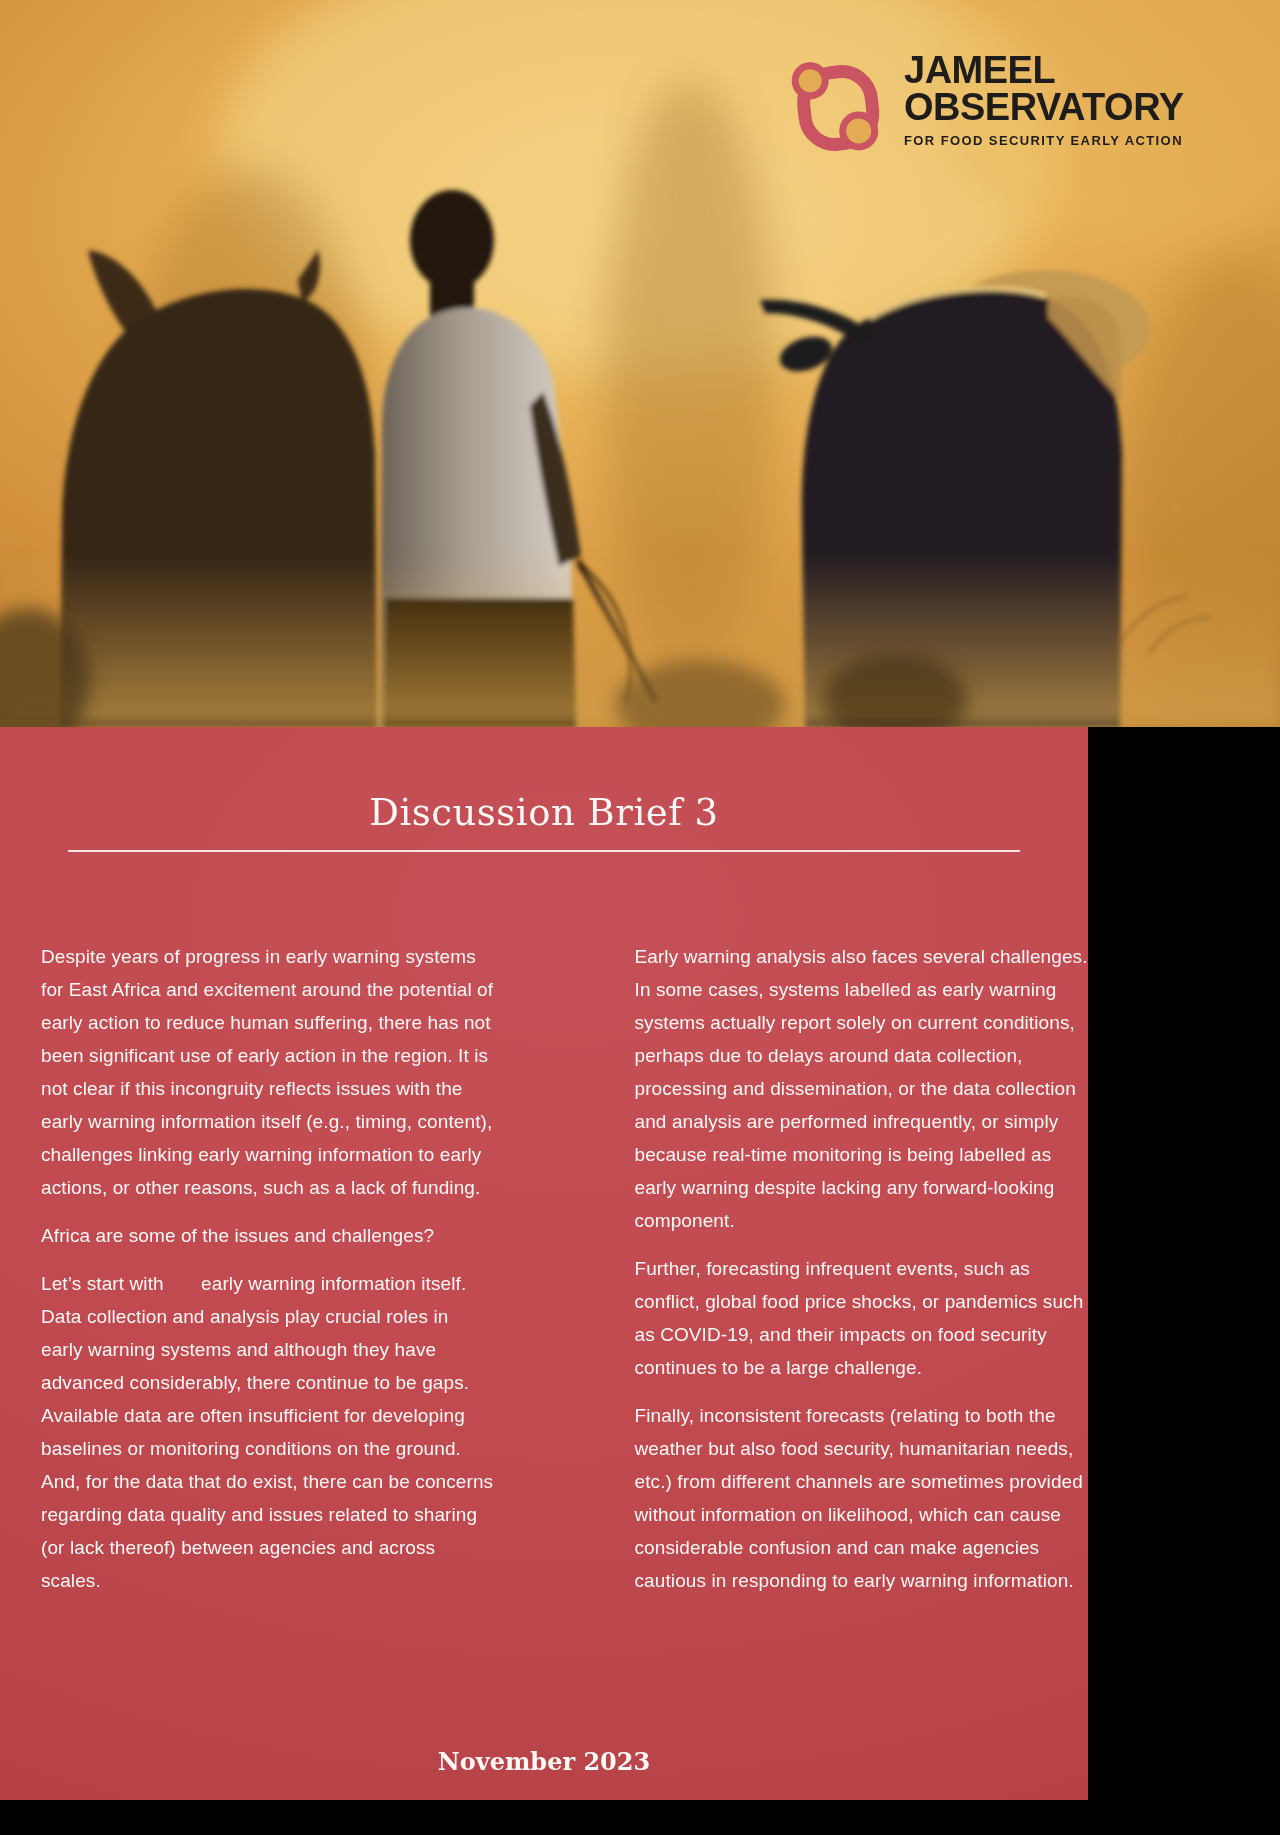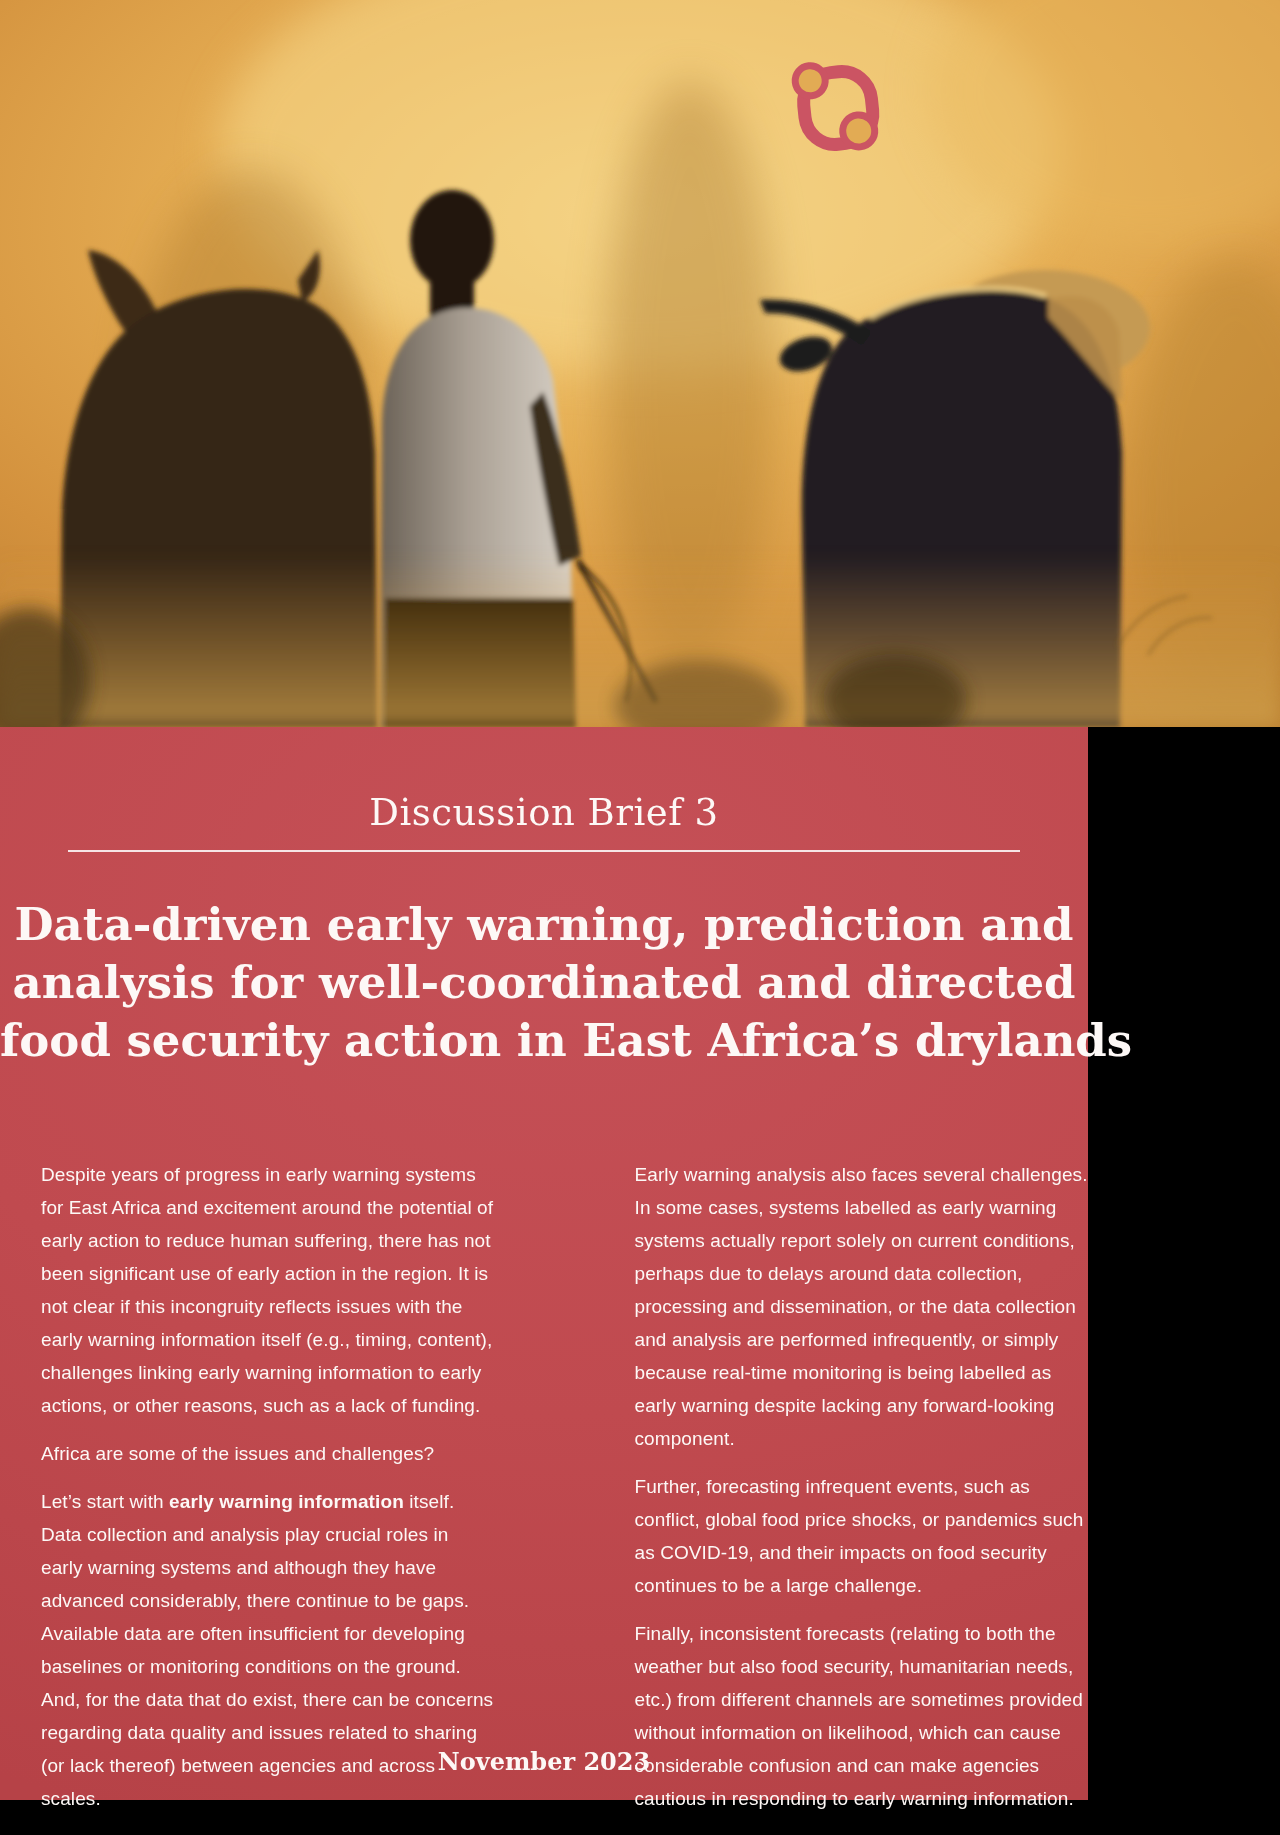--- a/index.html
+++ b/index.html
@@ -29,21 +29,21 @@
   .kicker{padding-top:62px;text-align:center;font-family:"DejaVu Serif","Liberation Serif",serif;
     font-weight:400;font-size:37px;line-height:48px;letter-spacing:0.5px;}
   .rule{margin:13px 68px 0 68px;border:0;border-top:2px solid rgba(255,255,255,0.85);height:0;}
   .title{margin-top:44px;text-align:center;font-family:"DejaVu Serif","Liberation Serif",serif;
     font-weight:700;font-size:45px;line-height:58px;letter-spacing:0;}
   .title span{display:block;white-space:nowrap;}
   .columns{display:flex;margin:88px 0 0 41px;}
   .col{width:482px;}
   .col.left{margin-right:140px;}
   .col p{font-size:19px;line-height:33px;margin-bottom:15px;letter-spacing:0.1px;}
-  .col p strong{font-weight:700;}
+  .col p strong{font-weight:400;margin-left:32px;}
   .pub-date{position:absolute;left:0;right:0;top:1020px;text-align:center;
     font-family:"DejaVu Serif","Liberation Serif",serif;font-weight:700;font-size:24px;}
 
   .bottom-bar{width:1280px;height:35px;background:#000;}
 </style>
 </head>
 <body>
 
 <div class="page">
 
@@ -119,32 +119,32 @@
     </svg>
 
     <div class="logo">
       <svg class="logo-mark" viewBox="0 0 96 104" aria-hidden="true">
         <g transform="rotate(-6 48 52)">
           <rect x="14" y="18" width="68" height="72" rx="30" fill="none" stroke="var(--logo-red)" stroke-width="13"></rect>
           <circle cx="23" cy="24" r="15" fill="#e2ab54" stroke="var(--logo-red)" stroke-width="7"></circle>
           <circle cx="66" cy="79" r="16" fill="#e2ab54" stroke="var(--logo-red)" stroke-width="7"></circle>
         </g>
       </svg>
+      <div class="logo-text">
+        <div class="logo-line">JAMEEL</div>
+        <div class="logo-line">OBSERVATORY</div>
+        <div class="logo-tagline">FOR FOOD SECURITY EARLY ACTION</div>
+      </div>
     </div>
   </header>
 
   <main class="brief">
     <div class="kicker">Discussion Brief 3</div>
     <div class="rule"></div>
 
-    <h1 class="title">
-      <span>Data-driven early warning, prediction and</span>
-      <span>analysis for well-coordinated and directed</span>
-      <span>food security action in East Africa’s drylands</span>
-    </h1>
 
     <section class="columns">
       <div class="col left">
         <p>Despite years of progress in early warning systems for East Africa and excitement around the potential of early action to reduce human suffering, there has not been significant use of early action in the region. It is not clear if this incongruity reflects issues with the early warning information itself (e.g., timing, content), challenges linking early warning information to early actions, or other reasons, such as a lack of funding.</p>
         <p>Africa are some of the issues and challenges?</p>
         <p><span>Let’s start with </span><strong>early warning information</strong><span> itself. Data collection and analysis play crucial roles in early warning systems and although they have advanced considerably, there continue to be gaps. Available data are often insufficient for developing baselines or monitoring conditions on the ground. And, for the data that do exist, there can be concerns regarding data quality and issues related to sharing (or lack thereof) between agencies and across scales.</span></p>
       </div>
       <div class="col right">
         <p>Early warning analysis also faces several challenges. In some cases, systems labelled as early warning systems actually report solely on current conditions, perhaps due to delays around data collection, processing and dissemination, or the data collection and analysis are performed infrequently, or simply because real-time monitoring is being labelled as early warning despite lacking any forward-looking component.</p>
         <p>Further, forecasting infrequent events, such as conflict, global food price shocks, or pandemics such as COVID-19, and their impacts on food security continues to be a large challenge.</p>

